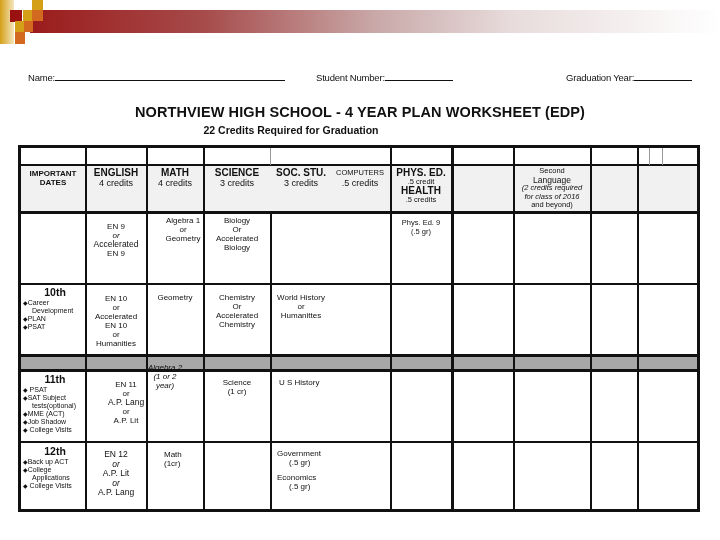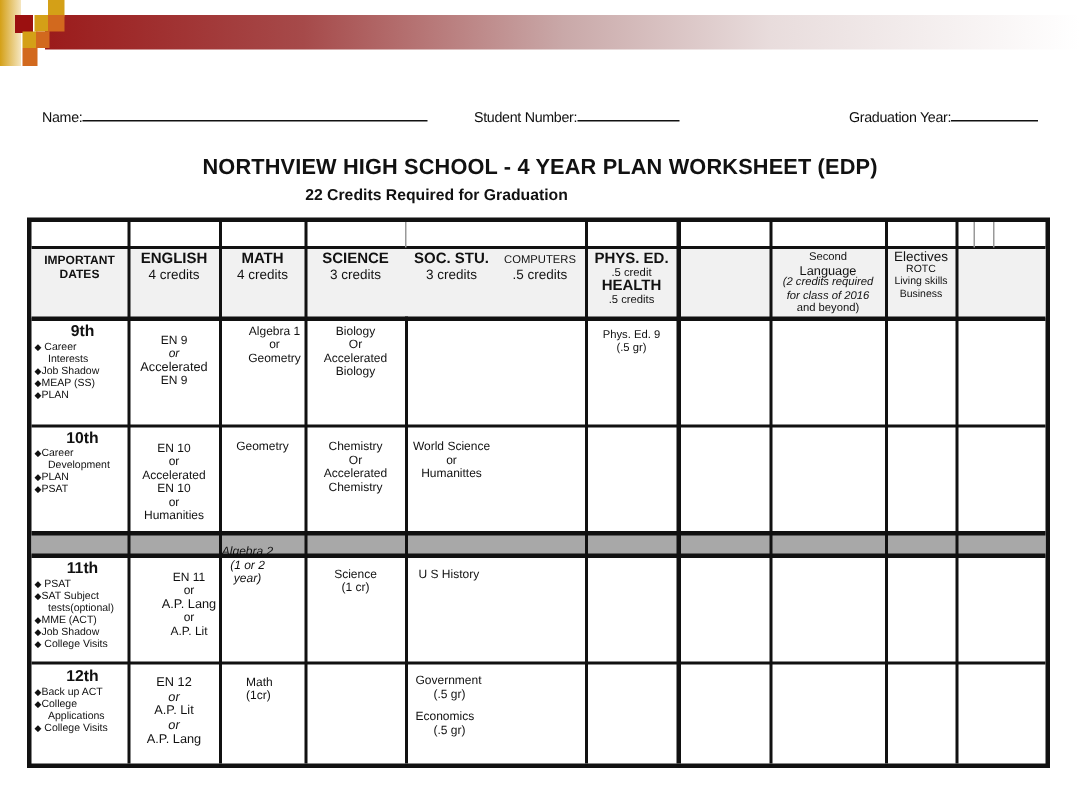--- a/index.html
+++ b/index.html
@@ -113,35 +113,21 @@
     <span class="b">HEALTH</span>
     <span class="xs">.5 credits</span>
   </div>
   <div class="hcell" style="left:493px;width:76px;top:19px;line-height:8.5px;font-size:7.5px;">
     <span style="display:block;">Second</span>
     <span style="display:block;font-size:8.5px;">Language</span>
     <span style="display:block;font-style:italic;">(2 credits required</span>
     <span style="display:block;font-style:italic;">for class of 2016</span>
     <span style="display:block;">and beyond)</span>
   </div>
-  <div class="hcell" style="left:570px;width:46px;top:19px;line-height:8.5px;font-size:7px;">
-    <span style="display:block;font-size:9px;">Electives</span>
-    <span style="display:block;">ROTC</span>
-    <span style="display:block;">Living skills</span>
-    <span style="display:block;">Business</span>
-  </div>
-
-  <div class="grade" style="top:67px;">
-    <span class="g">9th</span>
-    <span class="item"><span class="d">◆</span> <span>Career</span></span>
-    <span class="indent">Interests</span>
-    <span class="item"><span class="d">◆</span><span>Job Shadow</span></span>
-    <span class="item"><span class="d">◆</span><span>MEAP (SS)</span></span>
-    <span class="item"><span class="d">◆</span><span>PLAN</span></span>
-  </div>
+
   <div class="cell" style="left:65px;width:60px;top:74px;">
     <div>EN 9</div>
     <div style="font-style:italic;">or</div>
     <div style="font-size:8.5px;">Accelerated</div>
     <div>EN 9</div>
   </div>
   <div class="cell" style="left:126px;width:72px;top:68px;">
     <div>Algebra 1</div>
     <div>or</div>
     <div>Geometry</div>
@@ -175,21 +161,21 @@
   <div class="cell" style="left:126px;width:56px;top:145px;">
     <div>Geometry</div>
   </div>
   <div class="cell" style="left:183px;width:66px;top:145px;">
     <div>Chemistry</div>
     <div>Or</div>
     <div>Accelerated</div>
     <div>Chemistry</div>
   </div>
   <div class="cell" style="left:250px;width:60px;top:145px;">
-    <div>World Science</div>
+    <div>World History</div>
     <div>or</div>
     <div>Humanittes</div>
   </div>
 
   <div class="grade" style="top:225px;">
     <span class="g">11th</span>
     <span class="item"><span class="d">◆</span> <span>PSAT</span></span>
     <span class="item"><span class="d">◆</span><span>SAT Subject</span></span>
     <span class="indent">tests(optional)</span>
     <span class="item"><span class="d">◆</span><span>MME (ACT)</span></span>

